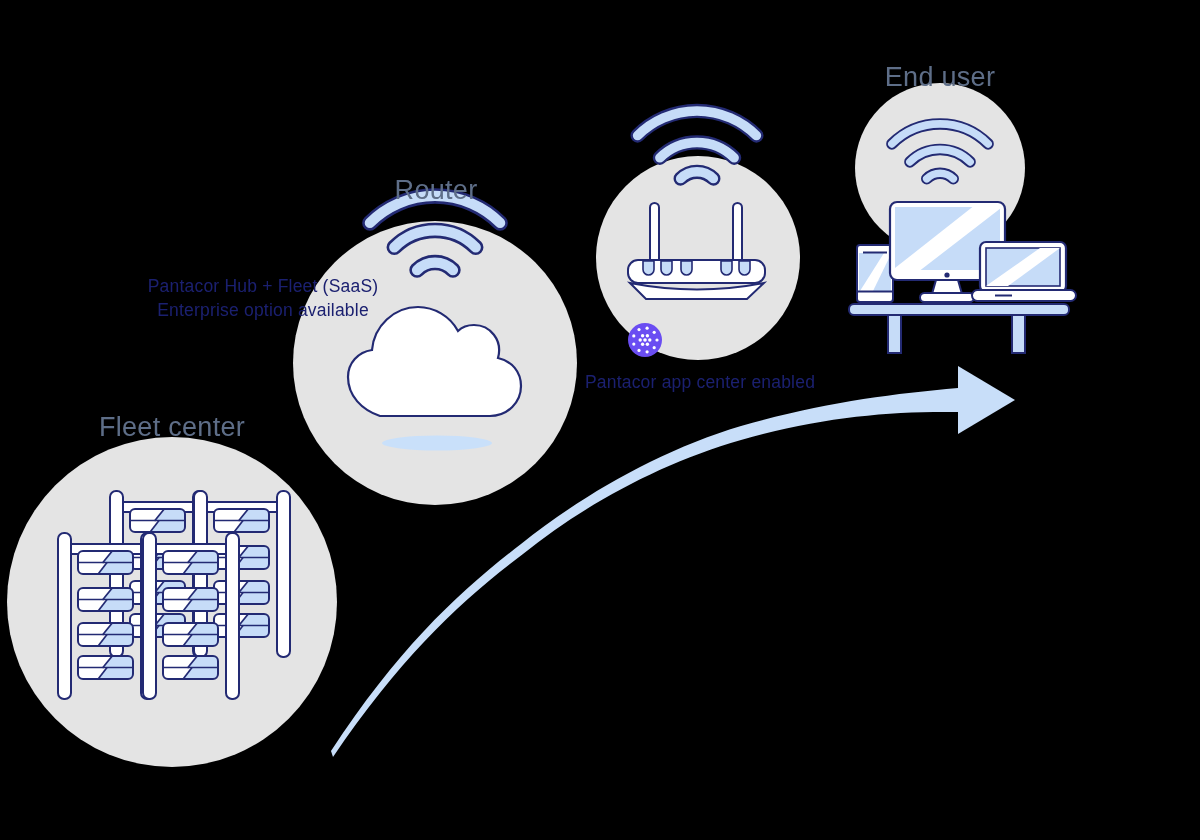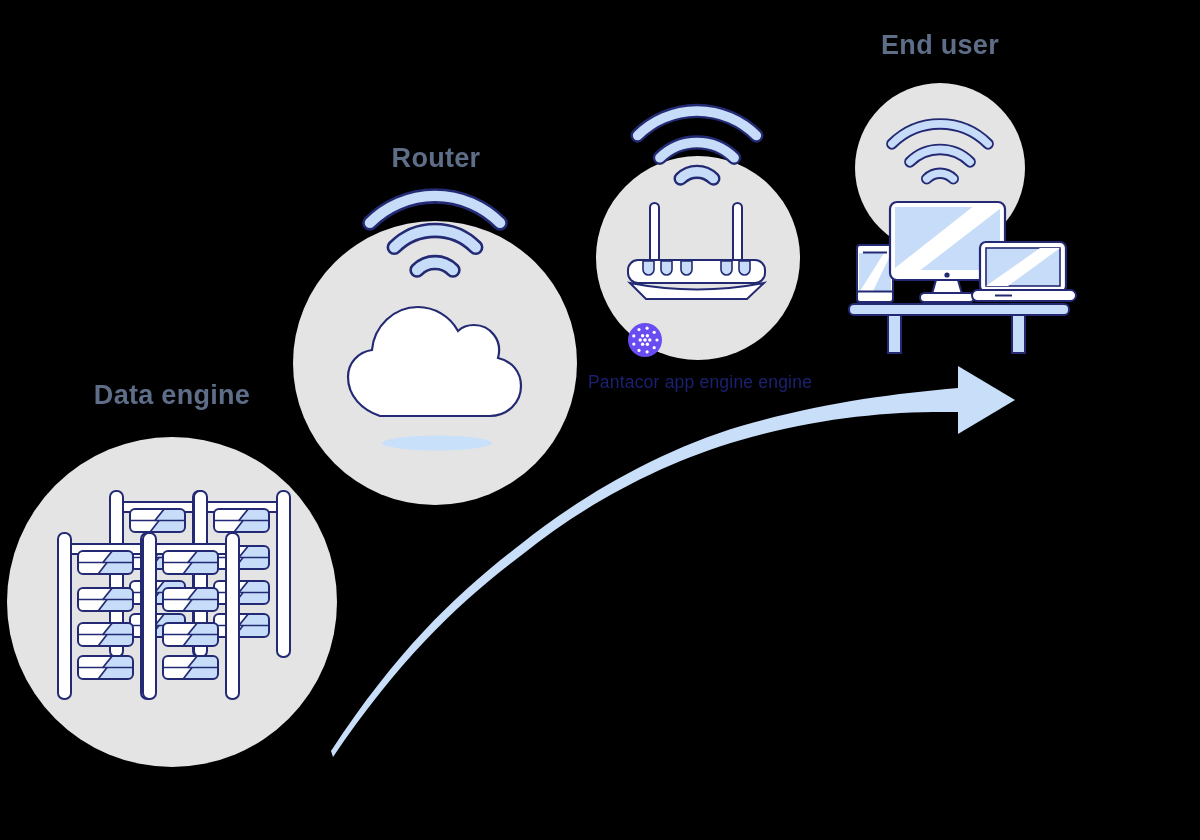--- a/index.html
+++ b/index.html
@@ -1,21 +1,21 @@
 <!DOCTYPE html>
 <html><head>
 <meta charset="utf-8">
 <style>
   html,body{margin:0;padding:0;background:#000;}
   .canvas{position:relative;width:1200px;height:840px;background:#000;overflow:hidden;
           font-family:"Liberation Sans",sans-serif;}
   .canvas svg{position:absolute;left:0;top:0;}
   .stage-title{position:absolute;transform:translateX(-50%);text-align:center;
-               color:#5e6e88;font-size:27px;font-weight:700;line-height:28px;
-               letter-spacing:.3px;white-space:nowrap;}
+               color:#5e6e88;font-size:27px;font-weight:400;line-height:28px;
+               letter-spacing:.3px;white-space:nowrap;margin-top:32px;}
   .annotation{position:absolute;transform:translateX(-50%);text-align:center;
               color:#1b2070;font-size:17.5px;font-weight:500;line-height:24px;
               letter-spacing:.2px;white-space:nowrap;}
 </style>
 </head>
 <body>
 
 <div class="canvas">
 
 <svg width="1200" height="840" viewBox="0 0 1200 840">
@@ -163,21 +163,23 @@
           <circle cx="639" cy="350.4" r="1.6"></circle>
       <circle cx="633.8" cy="344.1" r="1.6"></circle>
           <circle cx="633.8" cy="335.9" r="1.6"></circle>
       <circle cx="639" cy="329.6" r="1.6"></circle>
           <circle cx="647.1" cy="328.2" r="1.6"></circle>
       <circle cx="654.2" cy="332.3" r="1.6"></circle>
     </g>
   </g>
 </svg>
 
-<div class="stage-title" style="left:172px;top:381px">Data engine</div>
+<div class="stage-title" style="left:172px;top:381px">Fleet center</div>
 <div class="stage-title" style="left:436px;top:144px">Router</div>
 <div class="stage-title" style="left:940px;top:31px">End user</div>
 
 <div class="annotation" style="left:263px;top:274px">
+  <div>Pantacor Hub + Fleet (SaaS)</div>
+  <div>Enterprise option available</div>
 </div>
-<div class="annotation" style="left:700px;top:370px">Pantacor app engine engine</div>
+<div class="annotation" style="left:700px;top:370px">Pantacor app center enabled</div>
 
 </div>
 
 </body></html>

